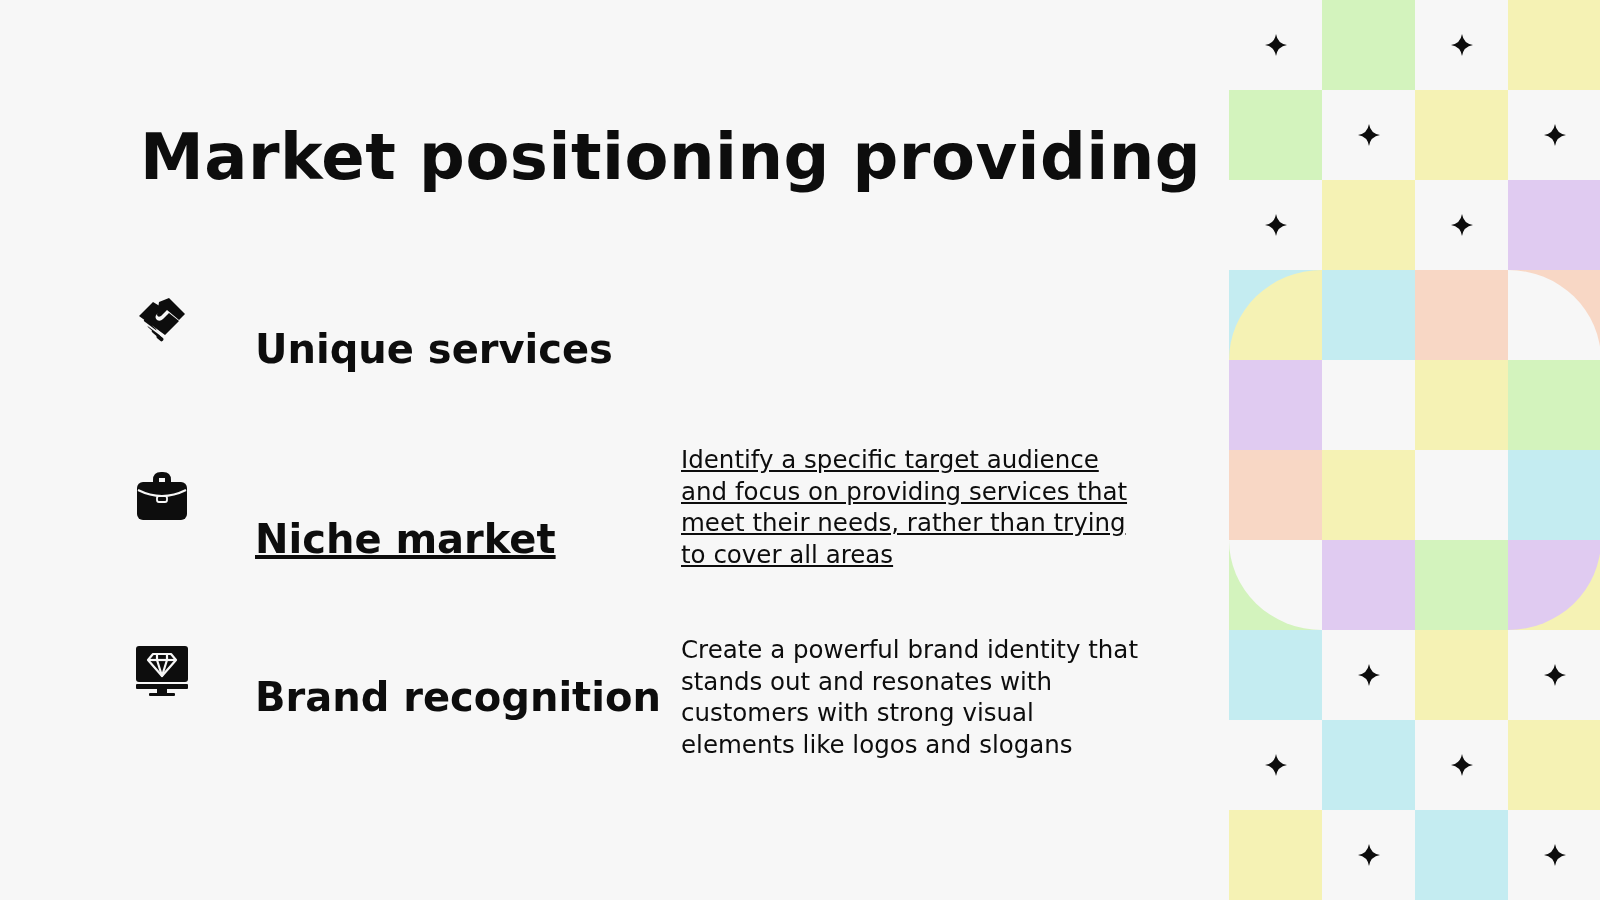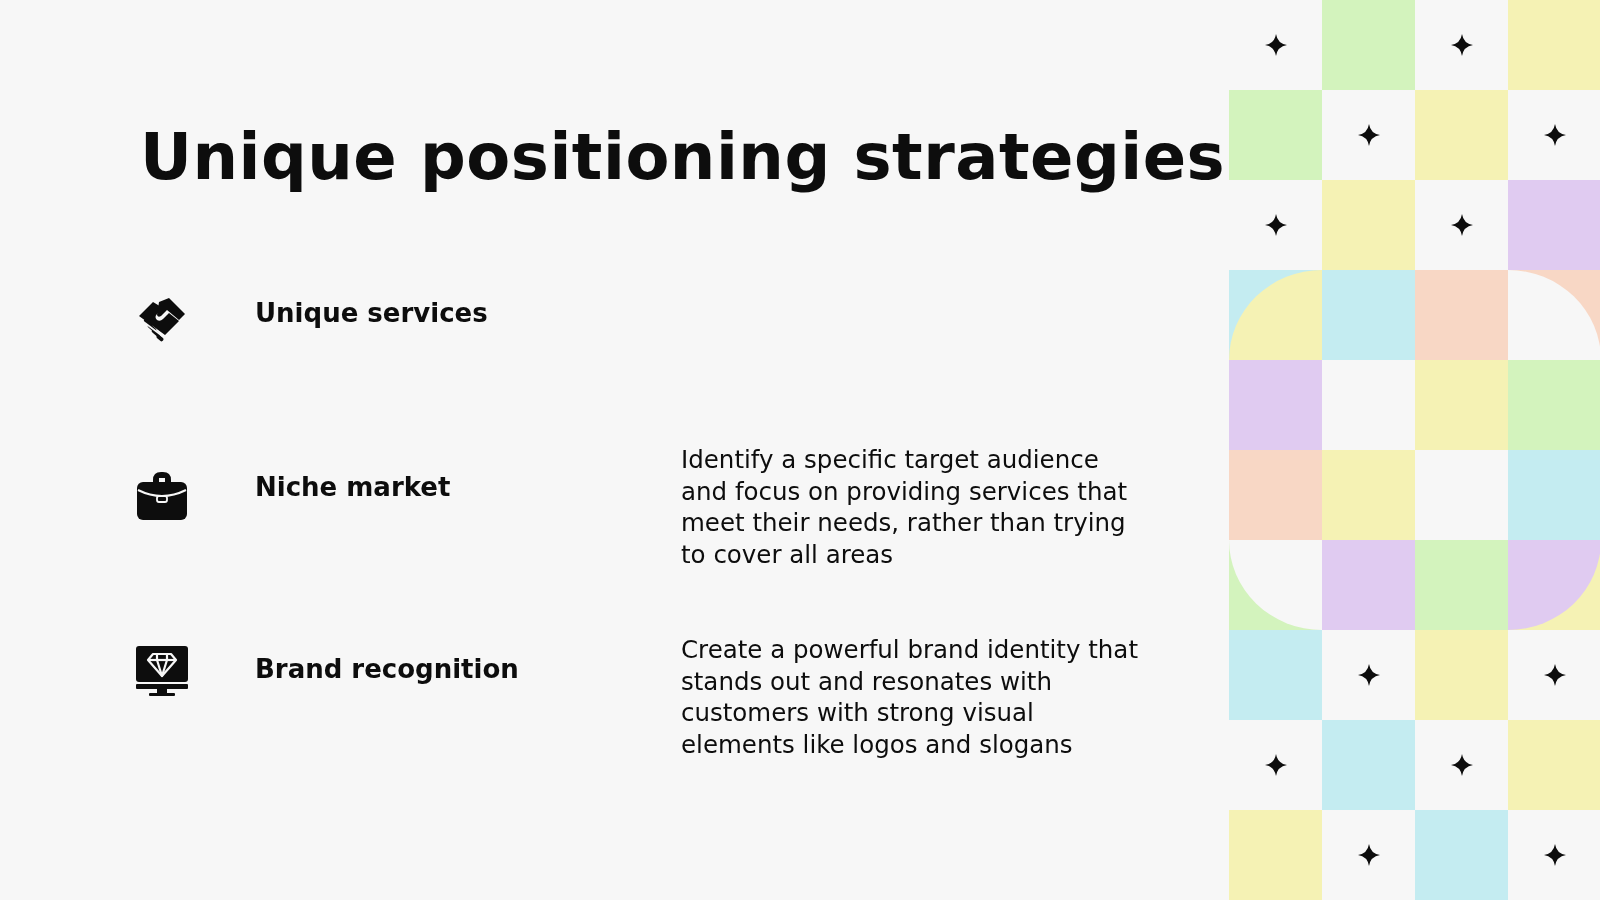--- a/index.html
+++ b/index.html
@@ -1,31 +1,31 @@
 <!DOCTYPE html>
 <html><head>
 <meta charset="utf-8">
 <style>
   html, body { margin:0; padding:0; }
   body { width:1600px; height:900px; background:#f7f7f7; position:relative; overflow:hidden; font-family:"Liberation Sans", sans-serif; color:#0d0d0d; }
   .title { position:absolute; left:140px; top:120px; font-size:64px; font-weight:700; letter-spacing:0.5px; margin:0; font-family:"DejaVu Sans", sans-serif; }
   .row { position:absolute; left:0; width:1180px; height:130px; }
   .icon { position:absolute; left:135px; width:54px; height:54px; }
   .icon svg { width:54px; height:54px; display:block; }
-  .label { position:absolute; left:255px; font-size:26px; font-weight:700; font-family:"DejaVu Sans", sans-serif; white-space:nowrap; }
+  .label { position:absolute; left:255px; font-size:40px; font-weight:700; font-family:"DejaVu Sans", sans-serif; white-space:nowrap;margin-top:28px; }
   .desc { position:absolute; left:681px; width:470px; font-size:24.5px; line-height:31.6px; font-family:"DejaVu Sans", sans-serif; font-weight:400; }
   .grid { position:absolute; left:1229px; top:0; width:372px; height:900px; }
   .cell { position:absolute; width:93px; height:90px; overflow:hidden; }
   .cell .q { position:absolute; width:186px; height:180px; border-radius:50%; }
   .star { position:absolute; left:50%; top:50%; width:22px; height:22px; transform:translate(-50%,-50%); }
 </style>
 </head>
 <body>
 
-<h1 class="title">Unique positioning strategies</h1>
+<h1 class="title">Market positioning providing</h1>
 
 <div class="row" style="top:262px;">
   <div class="icon" style="top:32px;">
     <svg viewBox="0 0 54 54">
       <g fill="#0d0d0d">
         <path d="M4 22 L18 8 L28 14 L22 20 Q19 23 22 26 Q25 28 28 25 L34 19 L44 27 L30 41 Z"></path>
         <path d="M24 8 L34 4 L50 20 L44 26 L32 16 L26 22 Q23 24 22 21 Z"></path>
         <rect x="8" y="27" width="10" height="4" rx="2" transform="rotate(40 13 29)"></rect>
         <rect x="12" y="32" width="10" height="4" rx="2" transform="rotate(40 17 34)"></rect>
         <rect x="16" y="37" width="10" height="4" rx="2" transform="rotate(40 21 39)"></rect>
@@ -41,40 +41,40 @@
 
 <div class="row" style="top:440px;">
   <div class="icon" style="top:28px;">
     <svg viewBox="0 0 54 54">
       <path d="M18 12 Q18 4 26 4 L28 4 Q36 4 36 12 L36 14 L30 14 L30 10 L24 10 L24 14 L18 14 Z" fill="#0d0d0d"></path>
       <rect x="2" y="14" width="50" height="38" rx="6" fill="#0d0d0d"></rect>
       <path d="M3 22 Q27 34 51 22" stroke="#f7f7f7" stroke-width="2" fill="none"></path>
       <rect x="22" y="28" width="10" height="6" rx="2" fill="#0d0d0d" stroke="#f7f7f7" stroke-width="1.8"></rect>
     </svg>
   </div>
-  <div class="label" style="top:32px;">Niche market</div>
-  <div class="desc" style="top:4px;">Identify a specific target audience and focus on providing services that meet their needs, rather than trying to cover all areas</div>
+  <div class="label" style="top:48px;text-decoration:underline;">Niche market</div>
+  <div class="desc" style="top:4px;text-decoration:underline;">Identify a specific target audience and focus on providing services that meet their needs, rather than trying to cover all areas</div>
 </div>
 
 <div class="row" style="top:618px;">
   <div class="icon" style="top:26px;">
     <svg viewBox="0 0 54 54">
       <rect x="1" y="2" width="52" height="36" rx="3" fill="#0d0d0d"></rect>
       <rect x="1" y="40" width="52" height="5" rx="1" fill="#0d0d0d"></rect>
       <rect x="22" y="45" width="10" height="5" fill="#0d0d0d"></rect>
       <rect x="14" y="49" width="26" height="3" rx="1" fill="#0d0d0d"></rect>
       <g stroke="#f7f7f7" stroke-width="2.2" fill="none" stroke-linejoin="round">
         <path d="M18 10 L36 10 L41 16 L27 32 L13 16 Z"></path>
         <path d="M13 16 L41 16"></path>
         <path d="M22 16 L27 32 L32 16"></path>
         <path d="M22 10 L22 16 M32 10 L32 16"></path>
       </g>
     </svg>
   </div>
-  <div class="label" style="top:36px;">Brand recognition</div>
+  <div class="label" style="top:28px;">Brand recognition</div>
   <div class="desc" style="top:16px;">Create a powerful brand identity that stands out and resonates with customers with strong visual elements like logos and slogans</div>
 </div>
 
 <div class="grid" id="grid">
     <div class="cell" style="left: 0px; top: 0px; background: rgb(247, 247, 247);">
       <div class="star"><svg viewBox="0 0 22 22">
           <path d="M11 0 Q12.5 9.5 22 11 Q12.5 12.5 11 22 Q9.5 12.5 0 11 Q9.5 9.5 11 0 Z" fill="#0d0d0d"></path>
         </svg></div>
     </div>
     <div class="cell" style="left: 93px; top: 0px; background: rgb(211, 243, 189);"></div>

